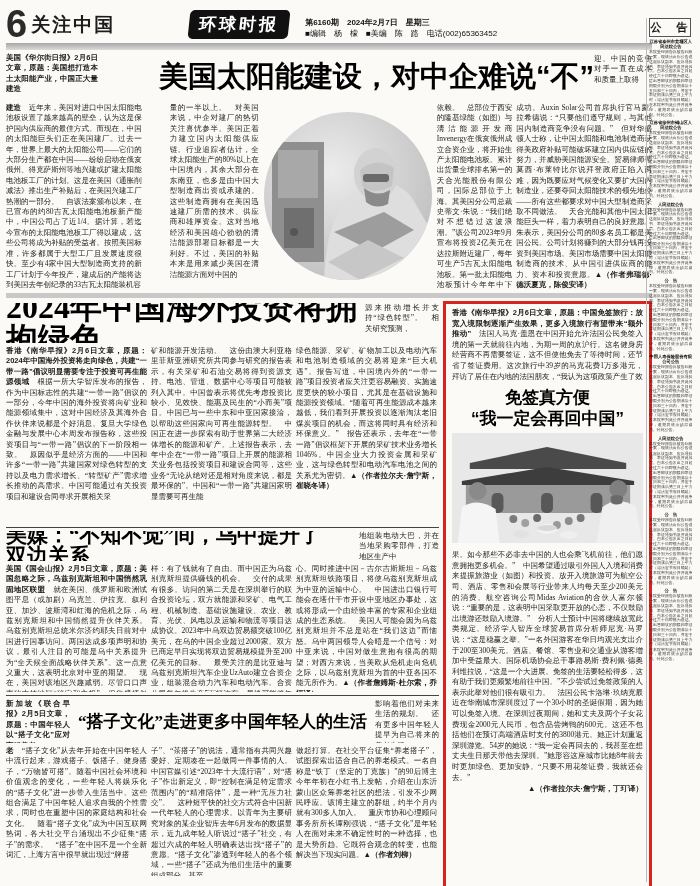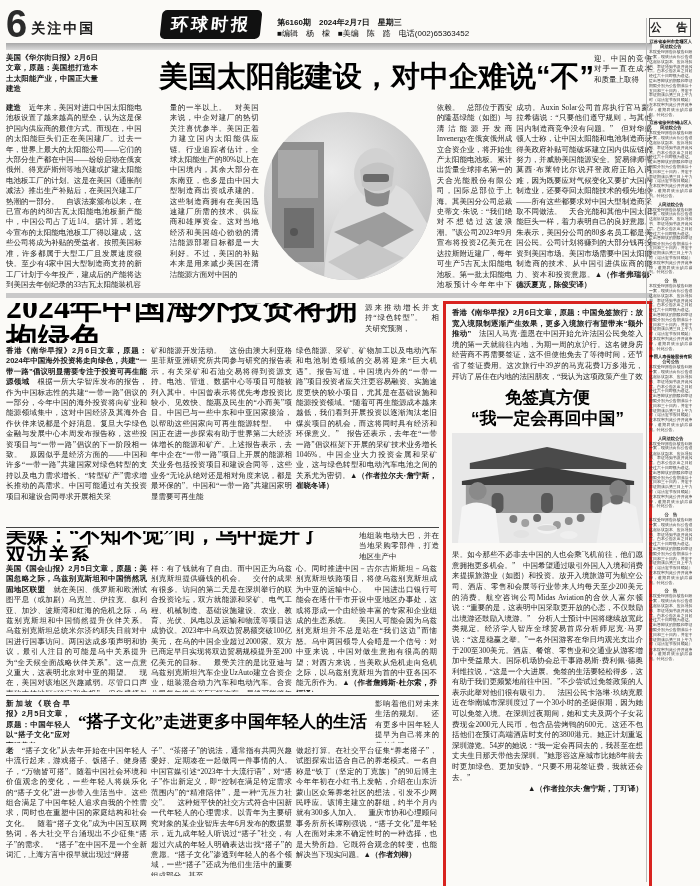--- a/index.html
+++ b/index.html
@@ -2,21 +2,21 @@
 <html><head>
 <meta charset="utf-8">
 <style>
   html,body{margin:0;padding:0;background:#888;}
   .page{position:relative;width:700px;height:886px;background:#fbfaf7;overflow:hidden;
         font-family:"Liberation Serif",serif;color:#1c1c1c;box-sizing:border-box;}
   .main{position:absolute;left:6px;top:4px;width:646px;}
   
   .hdr{display:flex;align-items:flex-end;height:36px;}
   .pageno{font-family:"Liberation Sans",sans-serif;font-weight:900;font-size:38px;line-height:32px;color:#2b2b2b;}
-  .secname{font-family:"Liberation Sans",sans-serif;font-weight:900;font-size:14px;letter-spacing:2px;margin:0 8px 2px 4px;}
+  .secname{font-family:"Liberation Sans",sans-serif;font-weight:900;font-size:19px;letter-spacing:2px;margin:0 16px 2px 4px;}
   .masthead{margin:0 0 1px 58px;background:#111;color:#fff;border-radius:5px;padding:3px 10px;
             font-family:"Liberation Sans",sans-serif;font-weight:900;font-size:17px;letter-spacing:3px;
             transform:skewX(-6deg);}
   .issue{margin:0 0 1px 16px;font-size:8px;line-height:11px;font-family:"Liberation Sans",sans-serif;color:#111;}
   .issue .l1{font-weight:bold;}
   .graybar{height:7px;background:linear-gradient(#a7a7a7,#dcdcdc);margin-top:3px;}
   
   .body-txt{font-size:7.5px;line-height:10.4px;text-align:justify;text-justify:inter-ideograph;}
   .body-txt p{margin:0;}
   .lead{font-family:"Liberation Sans",sans-serif;font-weight:bold;}

